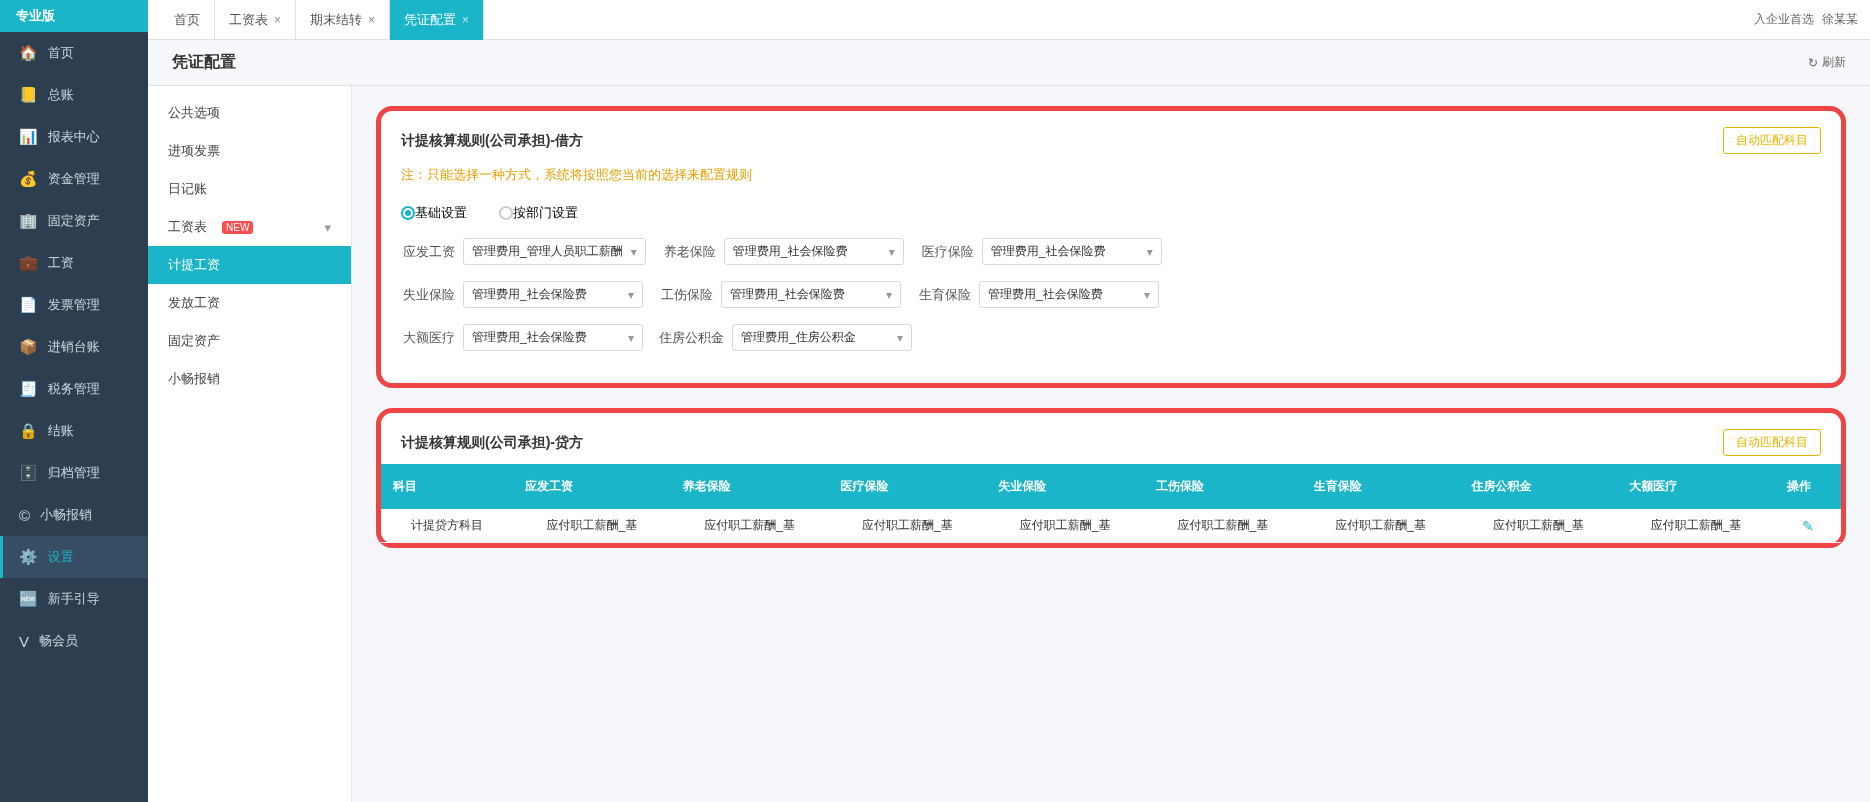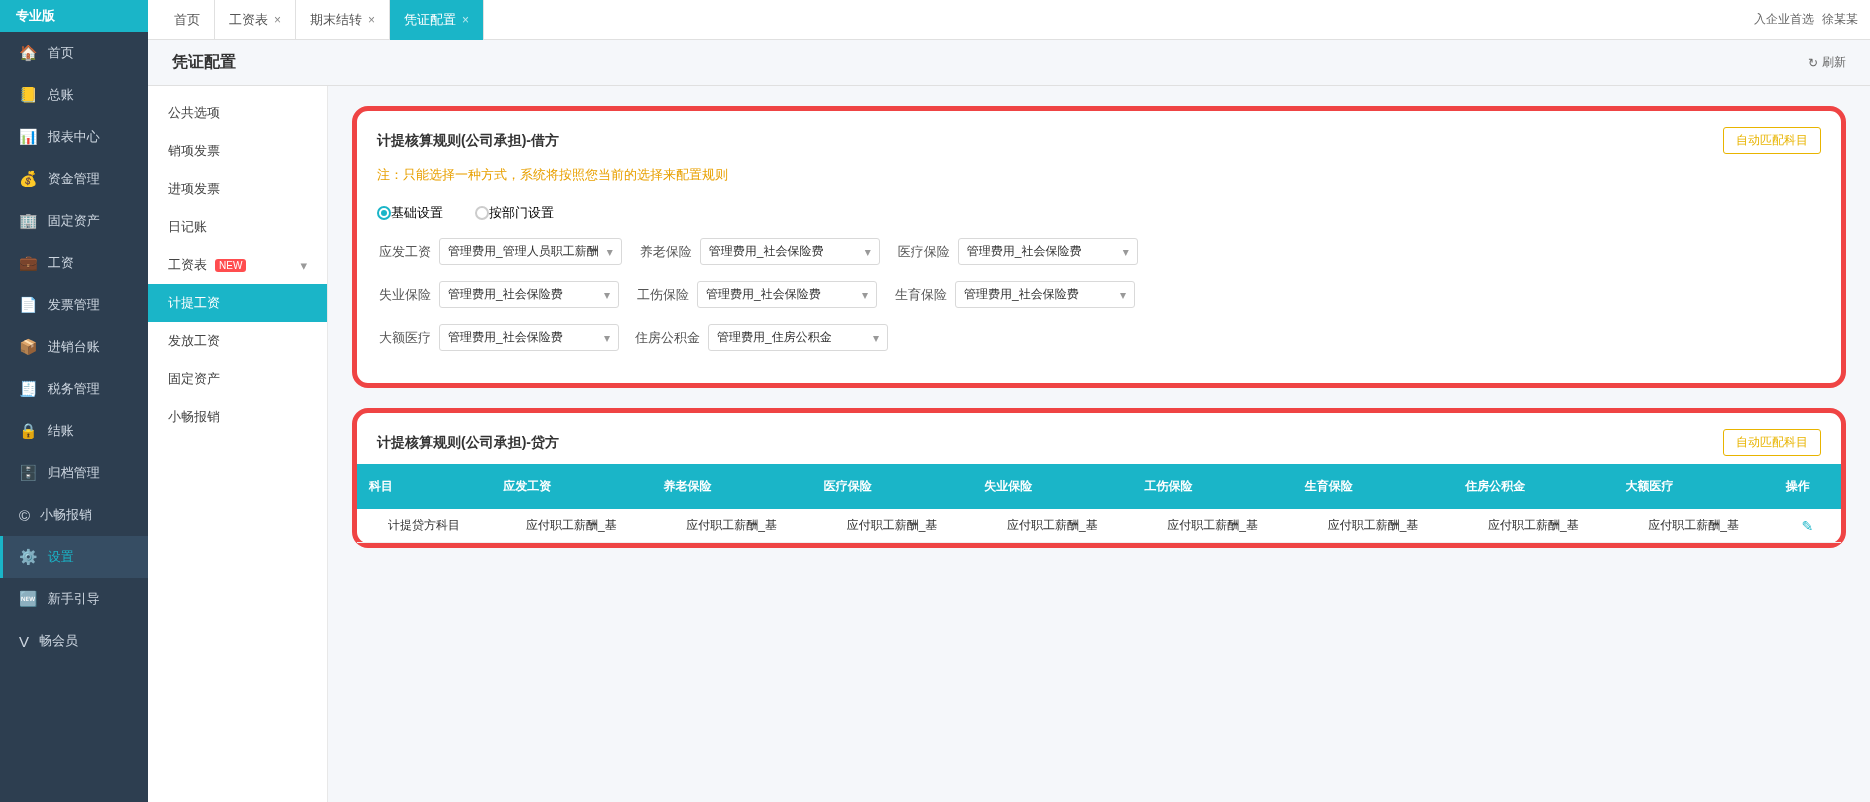--- a/index.html
+++ b/index.html
@@ -112,21 +112,21 @@
 
     
     .content-area {
       display: flex;
       flex: 1;
       overflow: hidden;
     }
 
     
     .left-nav {
-      width: 180px;
+      width: 204px;
       background: #fff;
       border-right: 1px solid #e8e8e8;
       padding-top: 8px;
       flex-shrink: 0;
       overflow-y: auto;
     }
     .left-nav-item {
       padding: 10px 20px;
       font-size: 13px;
       color: #444;
@@ -138,21 +138,21 @@
     .left-nav-item.active {
       background: #1ab5c8;
       color: #fff;
     }
     .new-badge {
       background: #ff4d4f;
       color: #fff;
       font-size: 10px;
       padding: 1px 4px;
       border-radius: 3px;
-      margin-left: 4px;
+      margin-left: 11px;
     }
 
     
     .right-content {
       flex: 1;
       overflow-y: auto;
       padding: 20px 24px;
       background: #f5f7fa;
     }
 
@@ -400,23 +400,20 @@
       <span>↻</span>
       <span>刷新</span>
     </div>
   </div>
 
   <div class="content-area">
 
     <div class="left-nav">
       <div class="left-nav-item">
         <span>公共选项</span>
-      </div>
-      <div class="left-nav-item">
-        <span>销项发票</span>
       </div>
       <div class="left-nav-item">
         <span>进项发票</span>
       </div>
       <div class="left-nav-item">
         <span>日记账</span>
       </div>
       <div class="left-nav-item" style="justify-content: flex-start; gap: 4px;">
         <span>工资表</span>
         <span class="new-badge">NEW</span>

